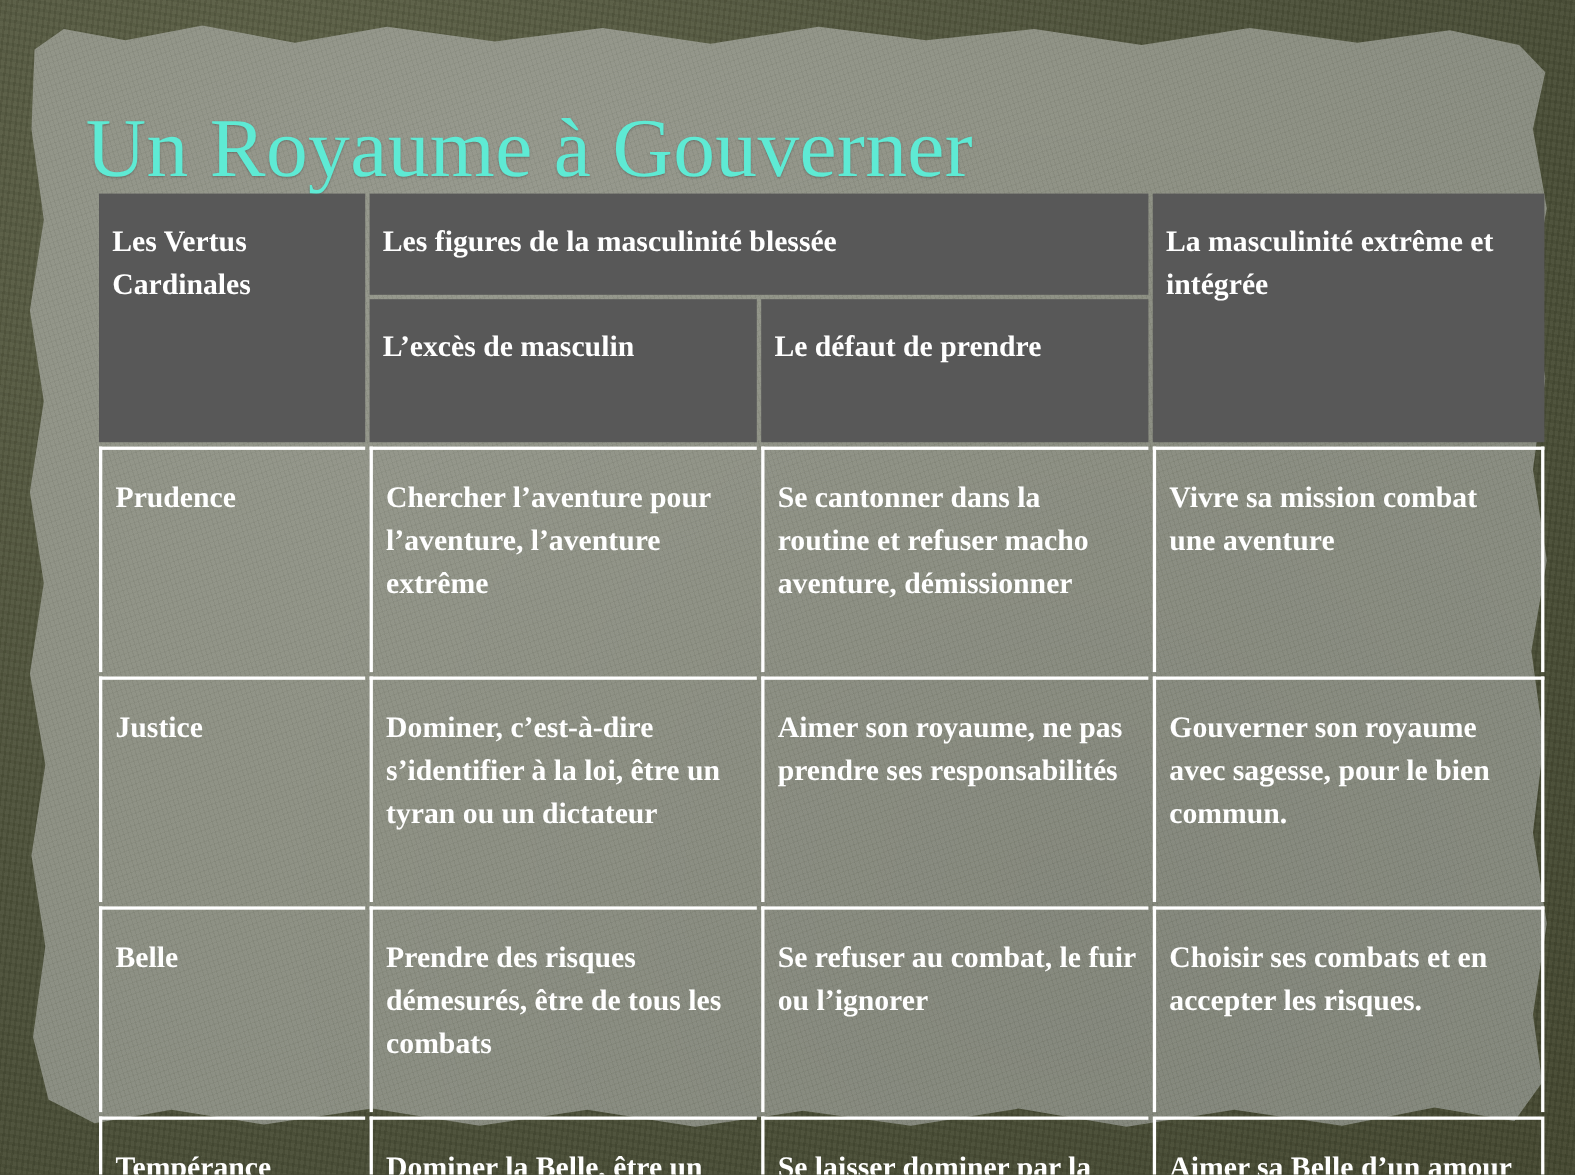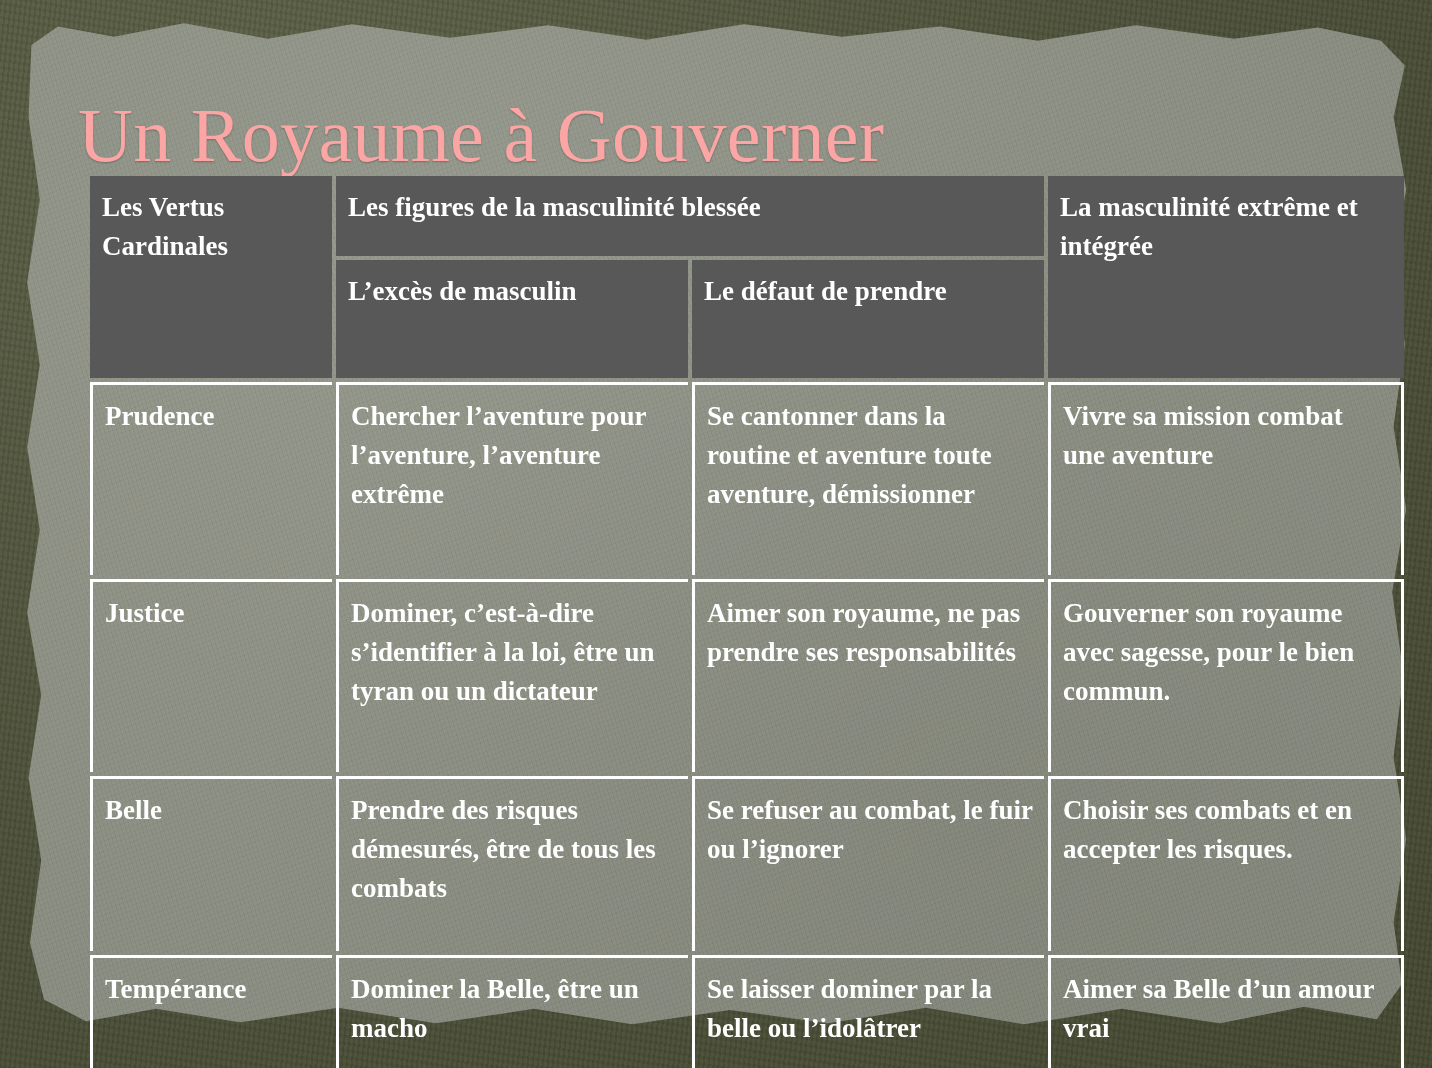--- a/index.html
+++ b/index.html
@@ -82,21 +82,21 @@
       repeating-linear-gradient(73deg, rgba(0,0,0,.030) 0 1px, rgba(255,255,255,.022) 1px 4px),
       repeating-linear-gradient(161deg, rgba(0,0,0,.022) 0 1px, rgba(255,255,255,.018) 1px 5px),
       radial-gradient(circle at 68% 78%, rgba(0,0,0,.05) 0%, rgba(0,0,0,0) 60%);
   }
 
   
   .slide-title {
     position: absolute;
     left: 78px;
     top: 46px;
-    color: #fca5a5;
+    color: #5eead4;
     font-size: 76px;
     line-height: 1.0;
     font-weight: normal;
     letter-spacing: 0.3px;
     white-space: nowrap;
     text-shadow: 0 1px 2px rgba(0,0,0,.25);
   }
 
   
   .vtable {
@@ -104,21 +104,21 @@
     left: 86px;
     top: 172px;
     width: 1302px;
     border-collapse: separate;
     border-spacing: 4px;
     table-layout: fixed;
     color: #ffffff;
   }
   .vtable td {
     vertical-align: top;
-    padding: 12px 10px 10px 12px;
+    padding: 24px 10px 10px 12px;
     font-size: 27px;
     line-height: 1.44;
   }
   .hdr {
     background: #585858;
     font-weight: bold;
     font-size: 27px;
   }
   .hdr-virtues { vertical-align: middle; }
   .cell {
@@ -182,21 +182,21 @@
         <td class="hdr" rowspan="2">La masculinité extrême et intégrée</td>
       </tr>
       <tr class="h-row2">
         <td class="hdr">L’excès de masculin</td>
         <td class="hdr">Le défaut de prendre</td>
       </tr>
 
       <tr class="body-row r-tall">
         <td class="cell rowlabel">Prudence</td>
         <td class="cell">Chercher l’aventure pour l’aventure, l’aventure extrême</td>
-        <td class="cell">Se cantonner dans la routine et aventure  toute aventure, démissionner</td>
+        <td class="cell">Se cantonner dans la routine et refuser  macho aventure, démissionner</td>
         <td class="cell">Vivre sa mission combat une aventure</td>
       </tr>
 
       <tr class="body-row r-tall">
         <td class="cell rowlabel">Justice</td>
         <td class="cell">Dominer, c’est-à-dire s’identifier à la loi, être un tyran ou un dictateur</td>
         <td class="cell">Aimer son royaume, ne pas prendre ses responsabilités</td>
         <td class="cell">Gouverner son royaume avec sagesse, pour le bien commun.</td>
       </tr>
 

